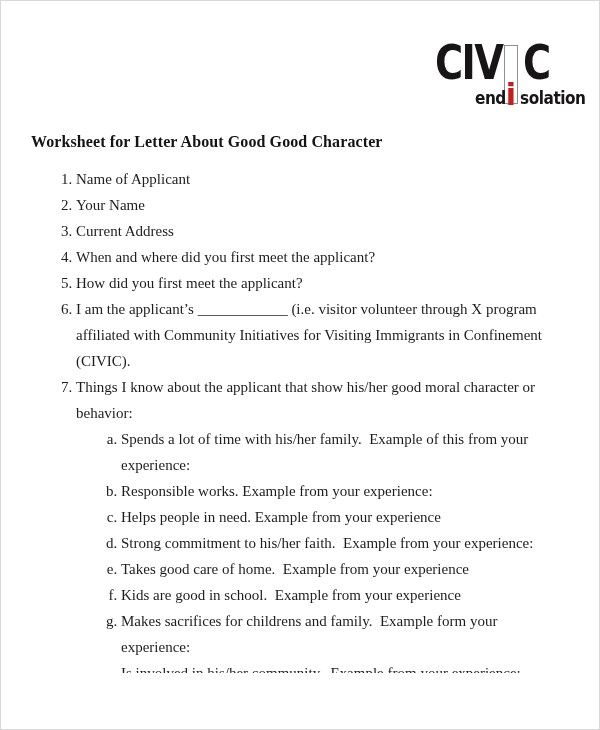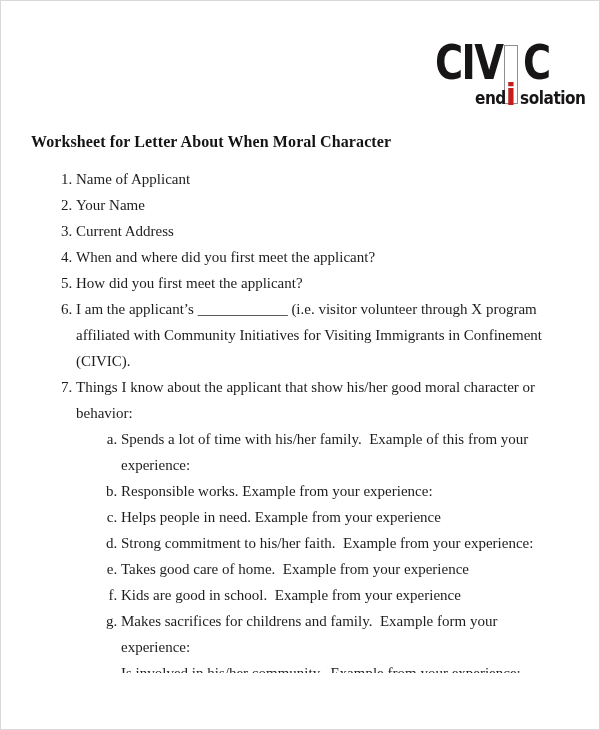--- a/index.html
+++ b/index.html
@@ -48,21 +48,21 @@
 
   <div class="logo">
     <span class="l-civ">CIV</span>
     <span class="l-c">C</span>
     <div class="l-box"></div>
     <span class="l-i">i</span>
     <span class="l-end">end</span>
     <span class="l-sol">solation</span>
   </div>
 
-  <div class="title">Worksheet for Letter About When Moral Character</div>
+  <div class="title">Worksheet for Letter About Good Good Character</div>
 
   <ol class="list">
     <li>Name of Applicant</li>
     <li>Your Name</li>
     <li>Current Address</li>
     <li>When and where did you first meet the applicant?</li>
     <li>How did you first meet the applicant?</li>
     <li>I am the applicant’s ____________ (i.e. visitor volunteer through X program
 affiliated with Community Initiatives for Visiting Immigrants in Confinement
 (CIVIC).</li>

